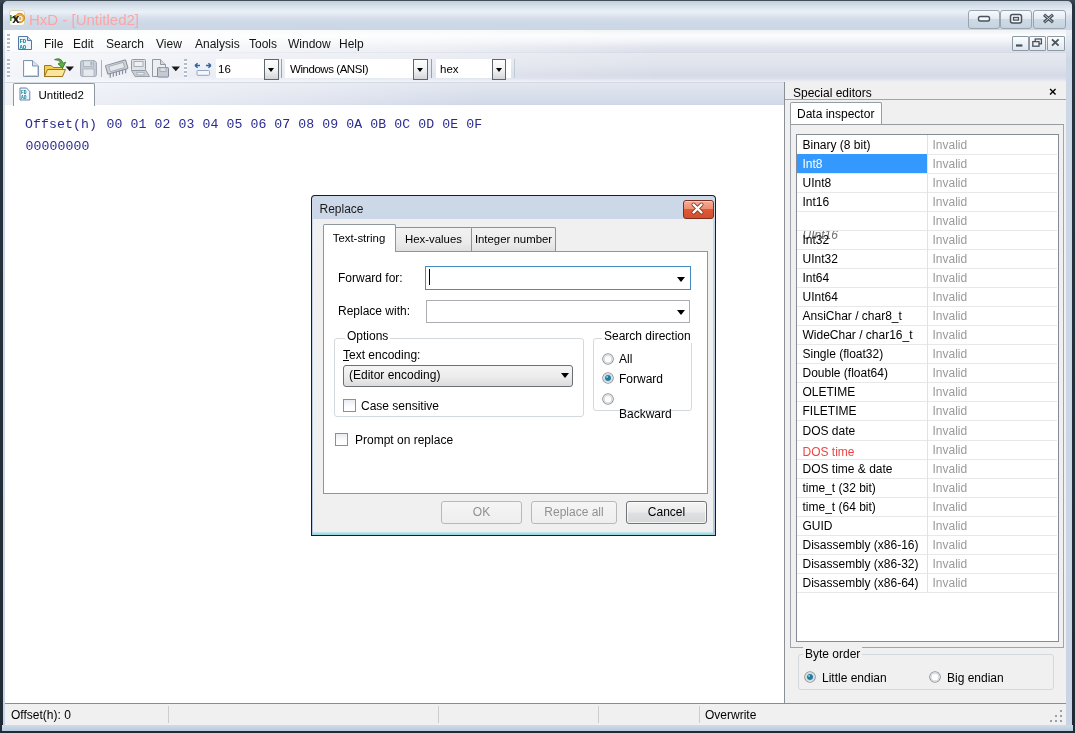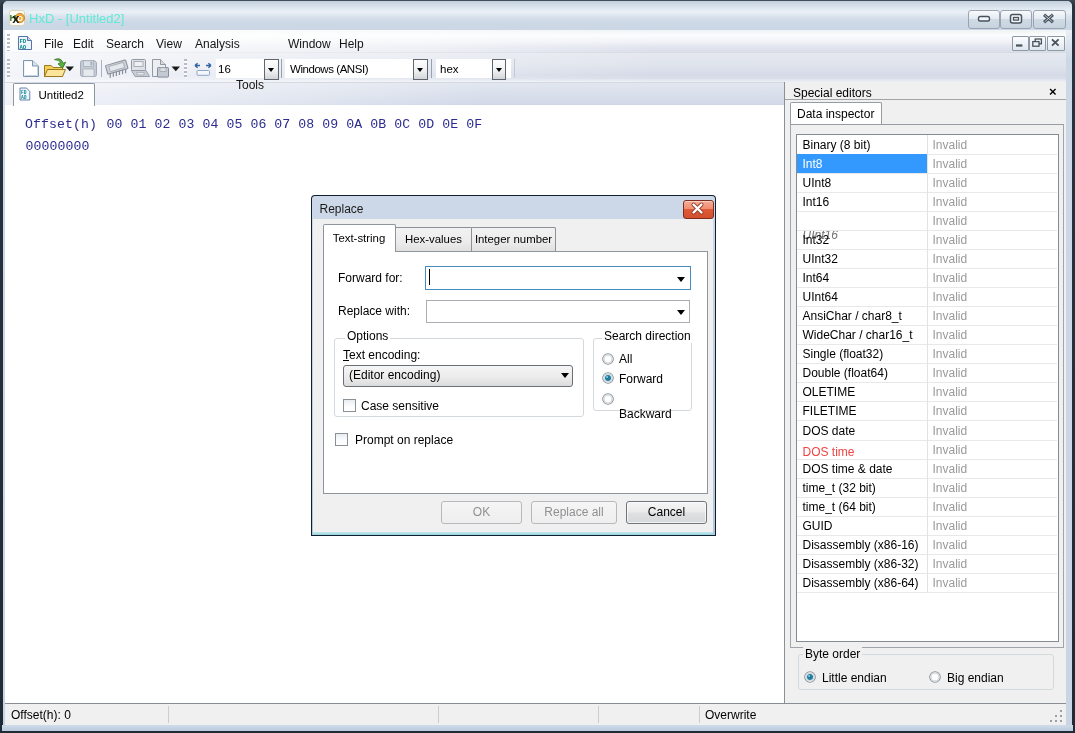--- a/index.html
+++ b/index.html
@@ -9,21 +9,21 @@
   .abs{position:absolute;}
   
   #frame{left:0;top:0;width:1075px;height:733px;
      background:linear-gradient(180deg,#46545f 0,#28343f 3px,#202b36 100%);
      border-radius:7px 7px 0 0;}
   #framefill{left:2.6px;top:1px;width:1069.8px;height:730px;border-radius:5px 5px 0 0;
      background:linear-gradient(180deg,#bdccd9 0,#d5e0ea 2%,#e9eff5 4%,#dae3ee 6%,#cdd8e7 8%,#c9d5e5 100%);}
   #titlebar{left:2.6px;top:1px;width:1069.8px;height:29px;border-radius:5px 5px 0 0;
      background:linear-gradient(180deg,#c2cfdb 0,#d8e2ec 18%,#eaf0f6 38%,#d8e1ec 55%,#cdd8e7 75%,#ccd7e6 100%);}
   
-  #titletxt{left:29px;top:11px;color:#5eead4;font-size:13px;}
+  #titletxt{left:29px;top:11px;color:#fca5a5;font-size:15px;}
   
   .capbtn{top:10px;height:17px;border:1px solid #99a4b0;border-radius:3px;
      background:linear-gradient(180deg,#f8fafc 0,#e4ebf2 45%,#cfdae4 50%,#c6d3de 100%);}
   
   .mdibtn{top:36px;height:13px;border:1px solid #8d99a4;border-radius:1px;
      background:linear-gradient(180deg,#fcfdfe 0,#eef2f6 50%,#dfe6ed 100%);}
   
   #menuband{left:5px;top:30px;width:1061px;height:22px;
      background:linear-gradient(90deg,rgba(255,255,255,0.9) 0,rgba(255,255,255,0.5) 40%,rgba(255,255,255,0.05) 62%),
                 linear-gradient(180deg,#eff2f5 0,#fbfcfd 25%,#f0f2f7 52%,#e0e3ed 78%,#d8dde9 100%);}
@@ -124,21 +124,21 @@
 </svg>
 <svg class="abs" style="left:1047px;top:36px;" width="17" height="13">
   <path d="M5 3.4 L11.6 9.6 M11.6 3.4 L5 9.6" stroke="#47535d" stroke-width="1.9"></path>
 </svg>
 
 <div class="abs menuitem" style="left:44px;">File</div>
 <div class="abs menuitem" style="left:73px;">Edit</div>
 <div class="abs menuitem" style="left:106px;">Search</div>
 <div class="abs menuitem" style="left:156px;">View</div>
 <div class="abs menuitem" style="left:195px;">Analysis</div>
-<div class="abs menuitem" style="left:236px;margin-top:41px;">Tools</div>
+<div class="abs menuitem" style="left:249px;">Tools</div>
 <div class="abs menuitem" style="left:288px;">Window</div>
 <div class="abs menuitem" style="left:339px;">Help</div>
 
 <div class="abs gripper" style="left:7px;top:34px;height:17px;"></div>
 <div class="abs gripper" style="left:7px;top:59px;height:19px;"></div>
 <div class="abs gripper" style="left:184px;top:59px;height:19px;"></div>
 <svg class="abs" style="left:17px;top:35px;" width="16" height="16">
   <path d="M1.5 1.5 H10.5 L14.5 5.5 V14.5 H1.5 Z" fill="#eef4fb" stroke="#5574a8"></path>
   <path d="M10.5 1.5 L10.5 5.5 L14.5 5.5" fill="#c9d8ee" stroke="#5574a8"></path>
   <text x="2.5" y="7.8" font-size="5.6" font-weight="bold" fill="#0a8a8a" font-family="Liberation Mono">FD</text>

